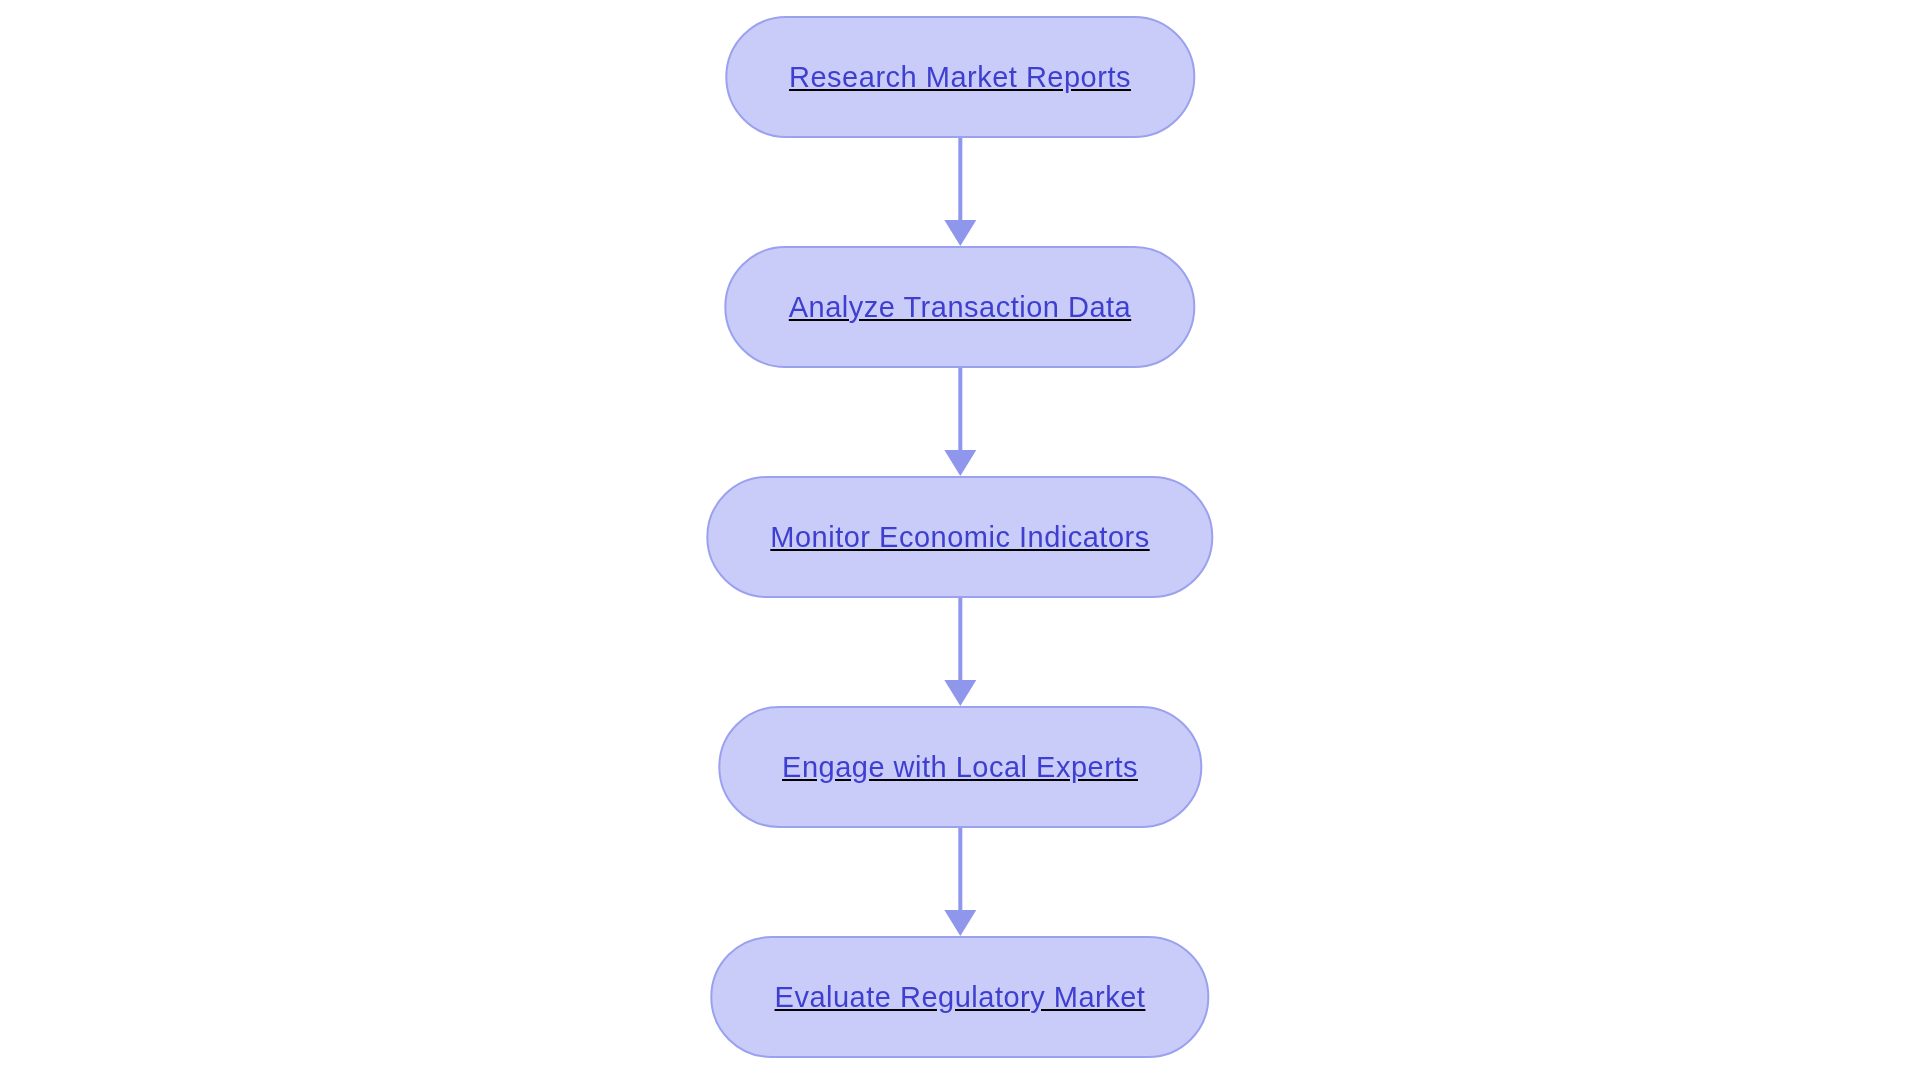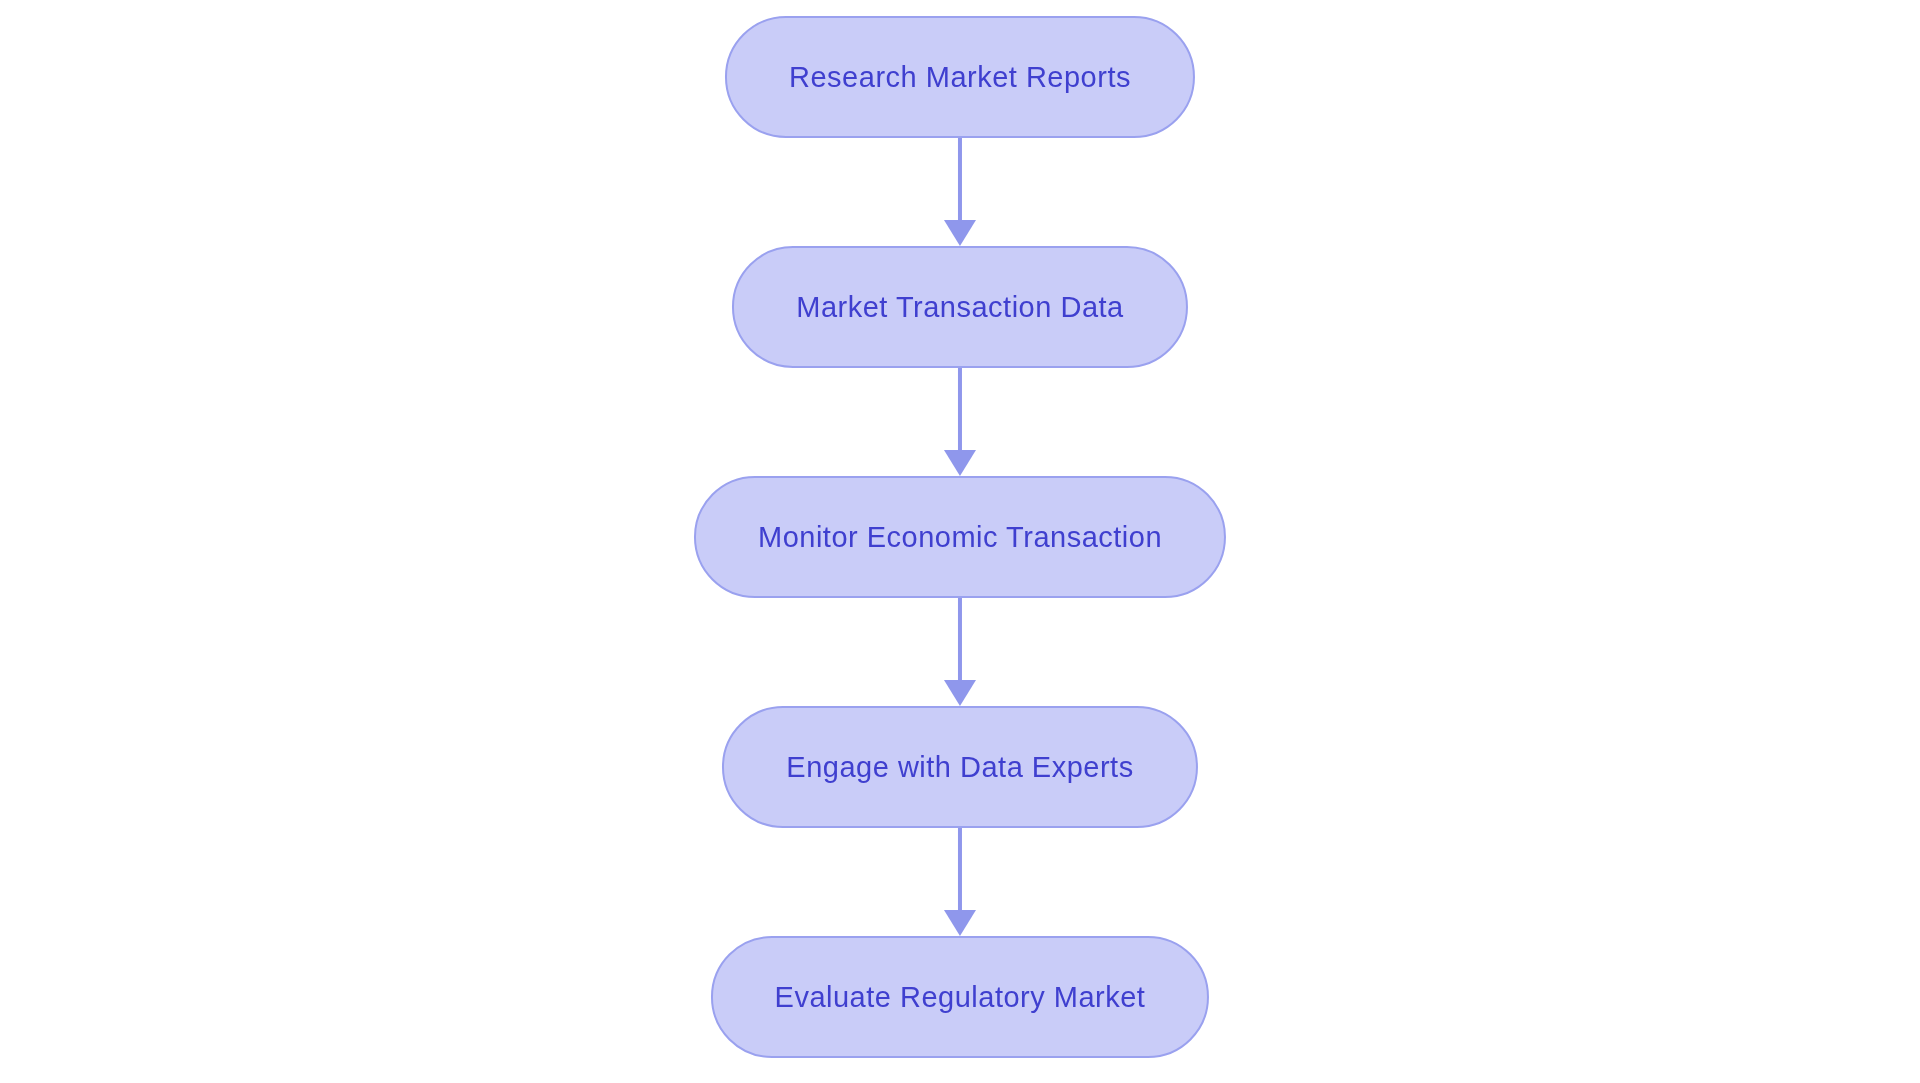--- a/index.html
+++ b/index.html
@@ -31,20 +31,21 @@
     height: 122px;
     min-width: 444px;
     padding: 0 62px;
     border-radius: 61px;
     background: var(--node-fill, #c9ccf8);
     border: 2px solid var(--node-border, #9aa1ef);
     display: flex;
     align-items: center;
     justify-content: center;
     flex: 0 0 auto;
+    text-decoration: underline;
   }
   .flow-node .node-label {
     color: var(--node-text, #3f3fcf);
     font-size: 29px;
     letter-spacing: 0.5px;
     white-space: nowrap;
     line-height: 1;
   }
   .flow-arrow {
     height: 108px;
@@ -75,39 +76,39 @@
     <div class="flow-node">
       <span class="node-label">Research Market Reports</span>
     </div>
 
     <div class="flow-arrow">
       <div class="arrow-line"></div>
       <div class="arrow-head"></div>
     </div>
 
     <div class="flow-node">
-      <span class="node-label">Market Transaction Data</span>
+      <span class="node-label">Analyze Transaction Data</span>
     </div>
 
     <div class="flow-arrow">
       <div class="arrow-line"></div>
       <div class="arrow-head"></div>
     </div>
 
     <div class="flow-node">
-      <span class="node-label">Monitor Economic Transaction</span>
+      <span class="node-label">Monitor Economic Indicators</span>
     </div>
 
     <div class="flow-arrow">
       <div class="arrow-line"></div>
       <div class="arrow-head"></div>
     </div>
 
     <div class="flow-node">
-      <span class="node-label">Engage with Data Experts</span>
+      <span class="node-label">Engage with Local Experts</span>
     </div>
 
     <div class="flow-arrow">
       <div class="arrow-line"></div>
       <div class="arrow-head"></div>
     </div>
 
     <div class="flow-node">
       <span class="node-label">Evaluate Regulatory Market</span>
     </div>

